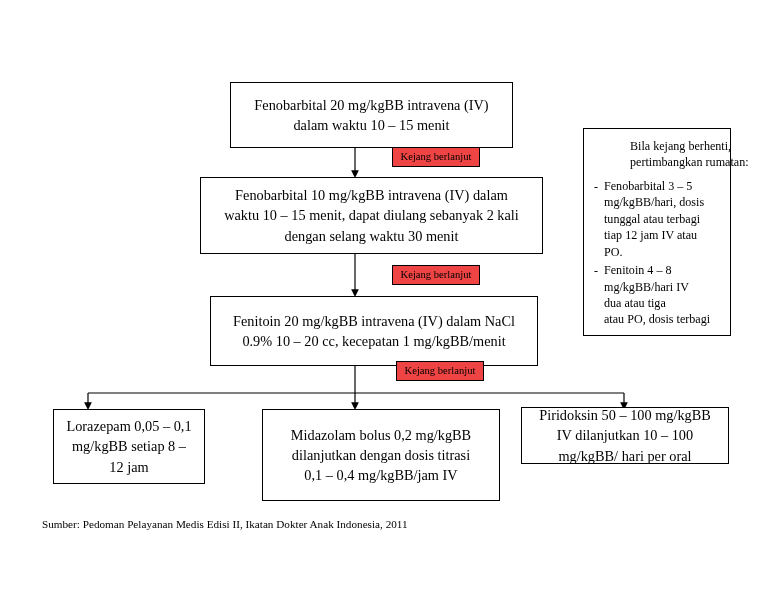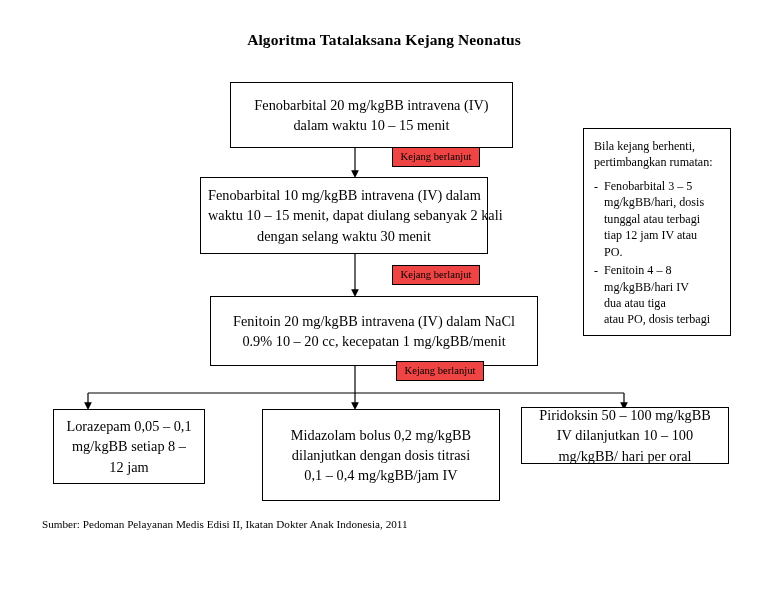--- a/index.html
+++ b/index.html
@@ -70,21 +70,21 @@
   }
   .note {
     position: absolute;
     box-sizing: border-box;
     border: 1.4px solid #000000;
     background: #ffffff;
     font-size: 12.1px;
     line-height: 1.36;
     padding: 9px 9px 8px 10px;
   }
-  .note-head { display: block; }
+  .note-head { display: block; margin-left: 36px; }
   .note-head .ln { display: block; white-space: nowrap; }
   .note-list { margin: 7px 0 0 0; padding: 0; list-style: none; }
   .note-list li {
     position: relative;
     padding-left: 10px;
     margin-bottom: 2px;
   }
   .note-list li .dash {
     position: absolute;
     left: 0;
@@ -97,21 +97,20 @@
     top: 518px;
     font-size: 11.2px;
     white-space: nowrap;
   }
 </style>
 </head>
 <body>
 
 <div id="canvas">
 
-  <div class="title">Algoritma Tatalaksana Kejang Neonatus</div>
 
   <svg id="connectors" viewBox="0 0 768 594" width="768" height="594">
     <defs>
       <marker id="arrow" markerWidth="9" markerHeight="9" refX="3.2" refY="3.4" orient="auto" markerUnits="strokeWidth">
         <path d="M0,0.2 L6.6,3.4 L0,6.6 z" fill="#000000"></path>
       </marker>
     </defs>
     <g stroke="#000000" stroke-width="1.2" fill="none">
       <line x1="355" y1="131" x2="355" y2="174" marker-end="url(#arrow)"></line>
       <line x1="355" y1="253" x2="355" y2="293" marker-end="url(#arrow)"></line>
@@ -127,21 +126,21 @@
     <span class="txt">
       <span class="ln">Fenobarbital 20 mg/kgBB intravena (IV)</span>
       <span class="ln">dalam waktu 10 – 15 menit</span>
     </span>
   </div>
 
   <div class="edge-label" style="left:392px; top:147px; width:88px; height:20px;">
     <span>Kejang berlanjut</span>
   </div>
 
-  <div class="node" style="left:200px; top:177px; width:288px; height:77px;justify-content:center;">
+  <div class="node" style="left:200px; top:177px; width:343px; height:77px;justify-content:center;">
     <span class="txt">
       <span class="ln">Fenobarbital 10 mg/kgBB intravena (IV) dalam</span>
       <span class="ln">waktu 10 – 15 menit, dapat diulang sebanyak 2 kali</span>
       <span class="ln">dengan selang waktu 30 menit</span>
     </span>
   </div>
 
   <div class="edge-label" style="left:392px; top:265px; width:88px; height:20px;">
     <span>Kejang berlanjut</span>
   </div>

